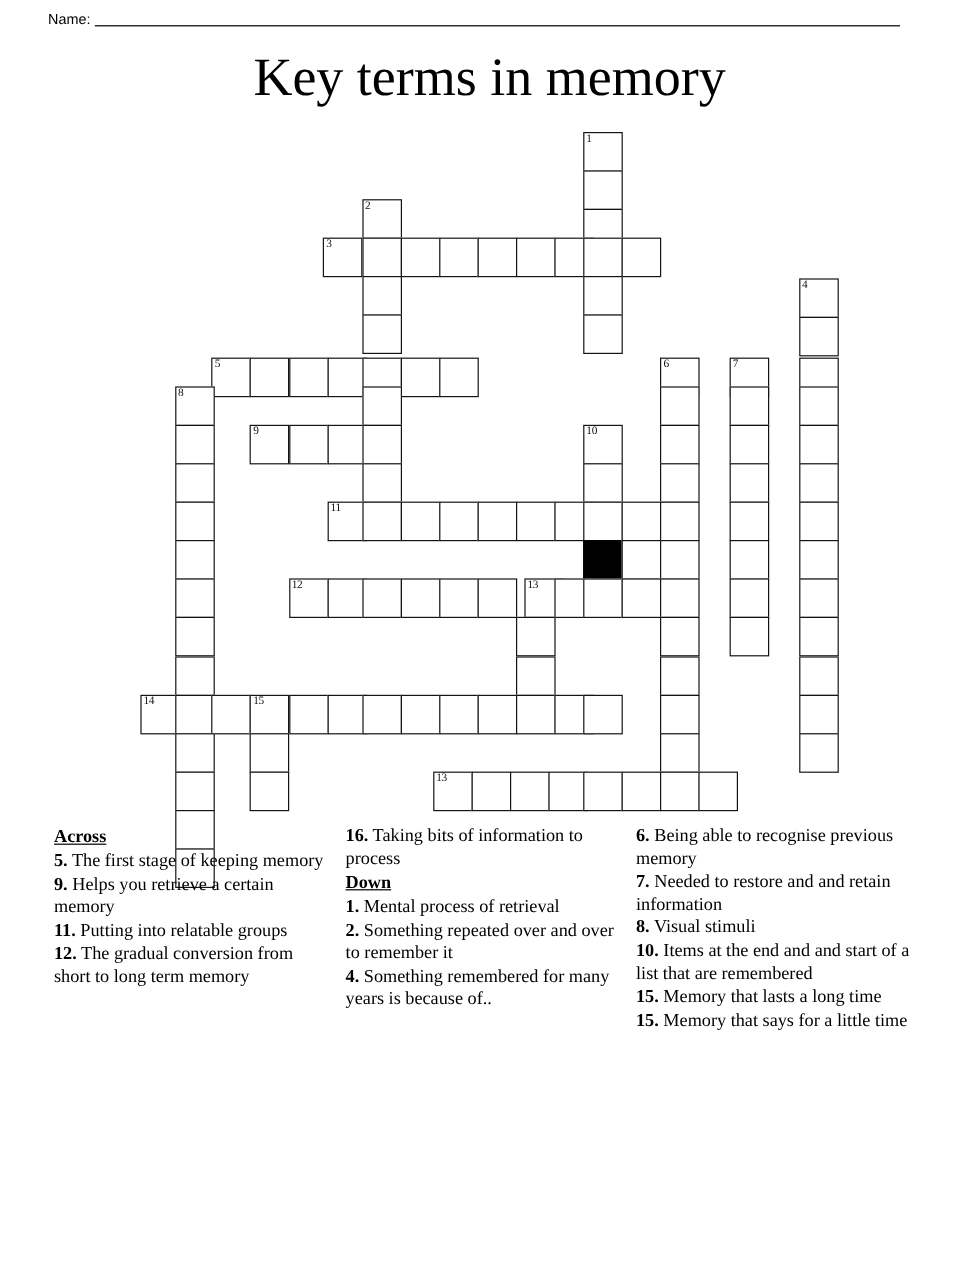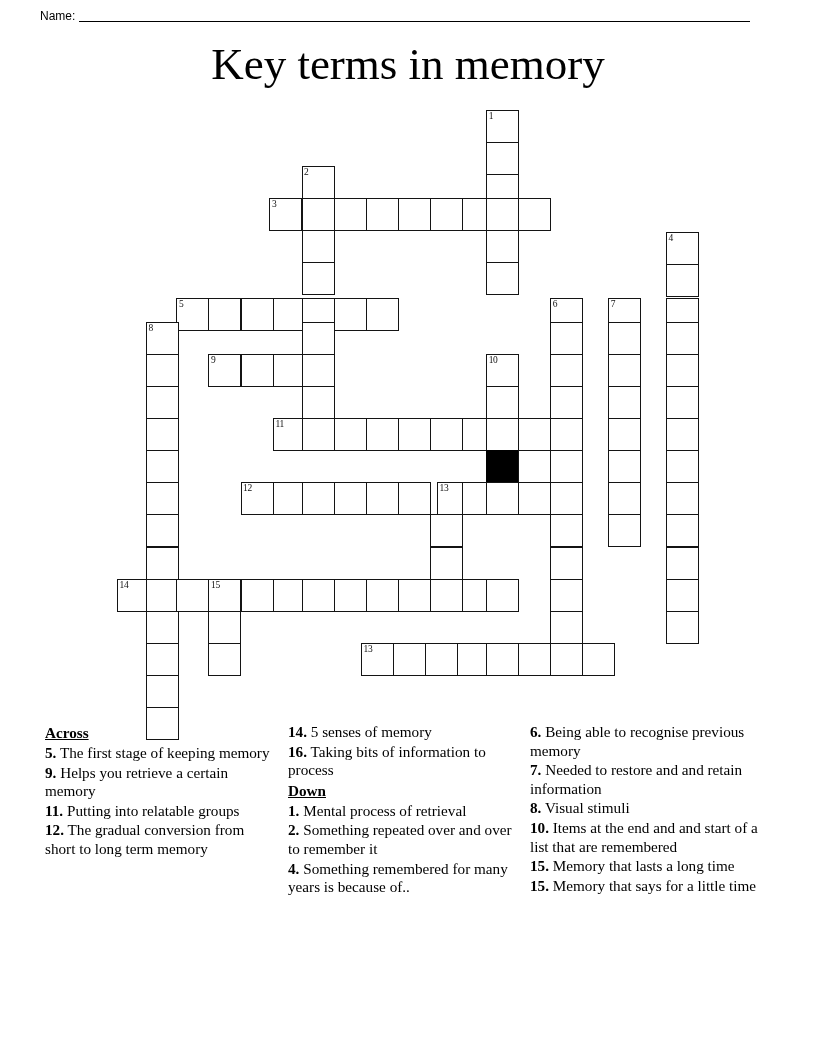--- a/index.html
+++ b/index.html
@@ -84,21 +84,21 @@
     line-height: 10.5px;
     font-family: "Liberation Serif", "DejaVu Serif", serif;
     color: #111;
     letter-spacing: -0.3px;
   }
 
   
   #clues {
     position: absolute;
     left: 0;
-    top: 723px;
+    top: 688px;
     width: 700px;
     height: 300px;
   }
   .clue-col {
     position: absolute;
     top: 0;
     font-size: 15.2px;
     line-height: 18.6px;
     font-family: "Liberation Serif", "DejaVu Serif", serif;
   }
@@ -290,21 +290,20 @@
 
 <div id="clues">
   <div class="clue-col" id="clue-col-1">
       <div class="clue-heading">Across</div>
       <div class="clue-item"><span class="cnum">5.</span><span> The first stage of keeping memory</span></div>
       <div class="clue-item"><span class="cnum">9.</span><span> Helps you retrieve a certain memory</span></div>
       <div class="clue-item"><span class="cnum">11.</span><span> Putting into relatable groups</span></div>
       <div class="clue-item"><span class="cnum">12.</span><span> The gradual conversion from short to long term memory</span></div>
     </div>
   <div class="clue-col" id="clue-col-2">
-      <div class="clue-item"><span class="cnum">14.</span><span> 5 senses of memory</span></div>
       <div class="clue-item"><span class="cnum">16.</span><span> Taking bits of information to process</span></div>
       <div class="clue-heading">Down</div>
       <div class="clue-item"><span class="cnum">1.</span><span> Mental process of retrieval</span></div>
       <div class="clue-item"><span class="cnum">2.</span><span> Something repeated over and over to remember it</span></div>
       <div class="clue-item"><span class="cnum">4.</span><span> Something remembered for many years is because of..</span></div>
     </div>
   <div class="clue-col" id="clue-col-3">
       <div class="clue-item"><span class="cnum">6.</span><span> Being able to recognise previous memory</span></div>
       <div class="clue-item"><span class="cnum">7.</span><span> Needed to restore and and retain information</span></div>
       <div class="clue-item"><span class="cnum">8.</span><span> Visual stimuli</span></div>

